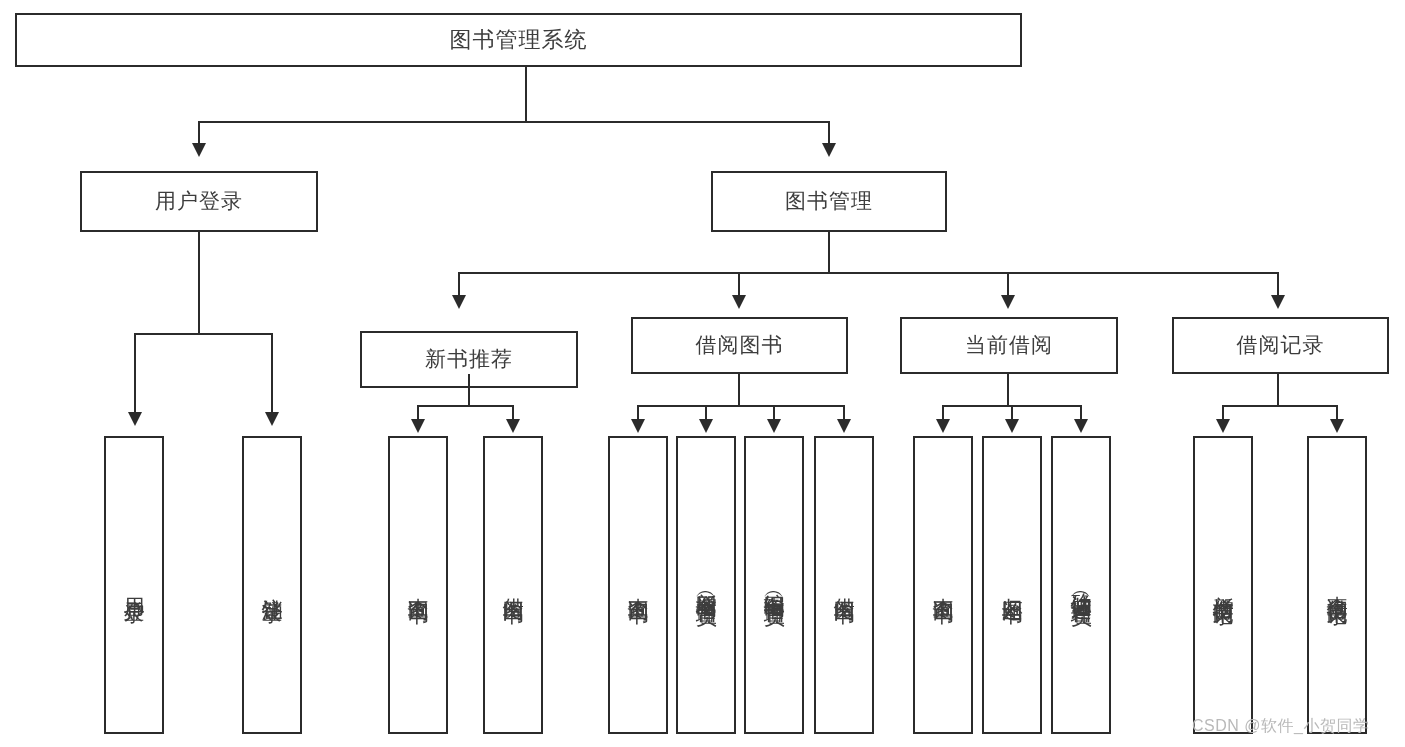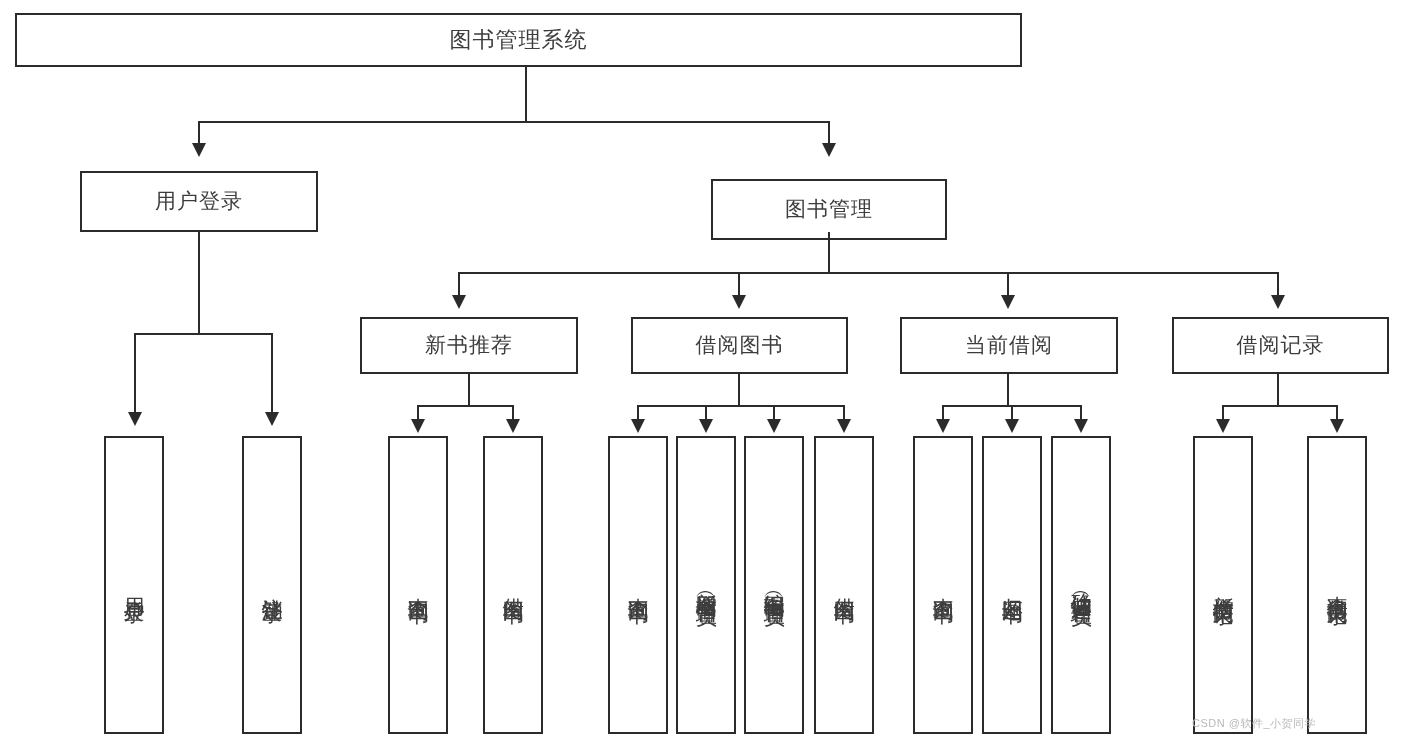--- a/index.html
+++ b/index.html
@@ -65,21 +65,21 @@
     position: absolute;
     width: 0;
     height: 0;
     border-left: 7px solid transparent;
     border-right: 7px solid transparent;
     border-top: 14px solid #2b2b2b;
   }
   
   .watermark {
     position: absolute;
-    font-size: 11px;
+    font-size: 16px;
     color: #b9b9b9;
     white-space: nowrap;
     letter-spacing: 0.5px;
   }
 </style>
 </head>
 <body>
 
 <div id="canvas">
 
@@ -93,21 +93,21 @@
 
   <div class="ln vline" style="left:198px; top:121px; width:2px; height:25px;"></div>
   <div class="arrow" style="left:192px; top:143px;"></div>
   <div class="ln vline" style="left:828px; top:121px; width:2px; height:25px;"></div>
   <div class="arrow" style="left:822px; top:143px;"></div>
 
   <div class="node h" style="left:80px; top:171px; width:238px; height:61px;">
     <span>用户登录</span>
   </div>
 
-  <div class="node h" style="left:711px; top:179px; width:236px; height:61px;text-align:center;">
+  <div class="node h" style="left:711px; top:171px; width:236px; height:61px;text-align:center;">
     <span>图书管理</span>
   </div>
 
   <div class="ln vline" style="left:198px; top:232px; width:2px; height:103px;"></div>
   <div class="ln hline" style="left:134px; top:333px; width:139px; height:2px;"></div>
   <div class="ln vline" style="left:134px; top:333px; width:2px; height:82px;"></div>
   <div class="arrow" style="left:128px; top:412px;"></div>
   <div class="ln vline" style="left:271px; top:333px; width:2px; height:82px;"></div>
   <div class="arrow" style="left:265px; top:412px;"></div>
 
@@ -115,21 +115,21 @@
   <div class="ln hline" style="left:458px; top:272px; width:821px; height:2px;"></div>
   <div class="ln vline" style="left:458px; top:272px; width:2px; height:26px;"></div>
   <div class="arrow" style="left:452px; top:295px;"></div>
   <div class="ln vline" style="left:738px; top:272px; width:2px; height:26px;"></div>
   <div class="arrow" style="left:732px; top:295px;"></div>
   <div class="ln vline" style="left:1007px; top:272px; width:2px; height:26px;"></div>
   <div class="arrow" style="left:1001px; top:295px;"></div>
   <div class="ln vline" style="left:1277px; top:272px; width:2px; height:26px;"></div>
   <div class="arrow" style="left:1271px; top:295px;"></div>
 
-  <div class="node h" style="left:360px; top:317px; width:218px; height:57px;align-items:center;">
+  <div class="node h" style="left:360px; top:331px; width:218px; height:57px;align-items:center;">
     <span>新书推荐</span>
   </div>
   <div class="node h" style="left:631px; top:317px; width:217px; height:57px;">
     <span>借阅图书</span>
   </div>
   <div class="node h" style="left:1172px; top:317px; width:217px; height:57px;">
     <span>借阅记录</span>
   </div>
   <div class="node h" style="left:900px; top:317px; width:218px; height:57px;">
     <span>当前借阅</span>

